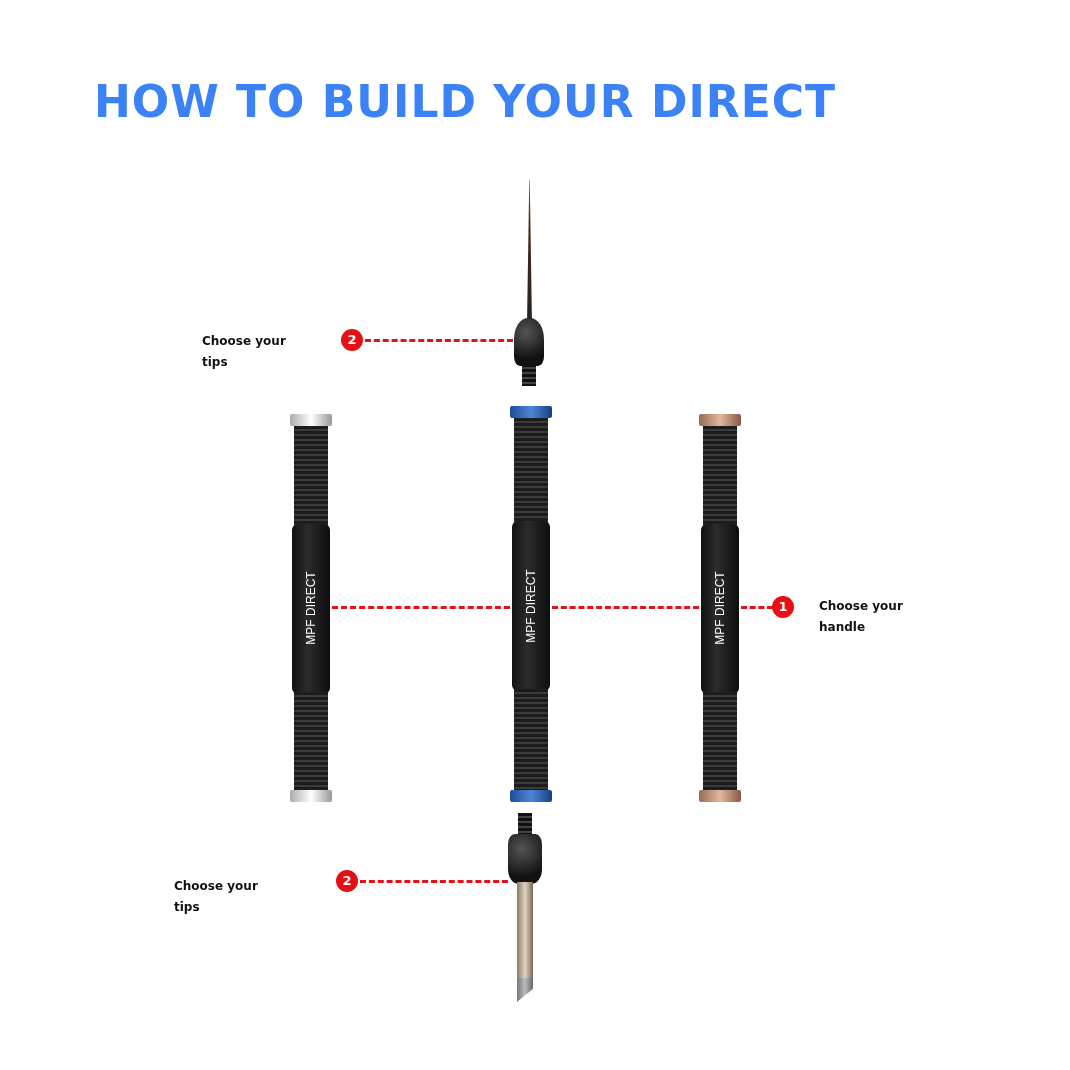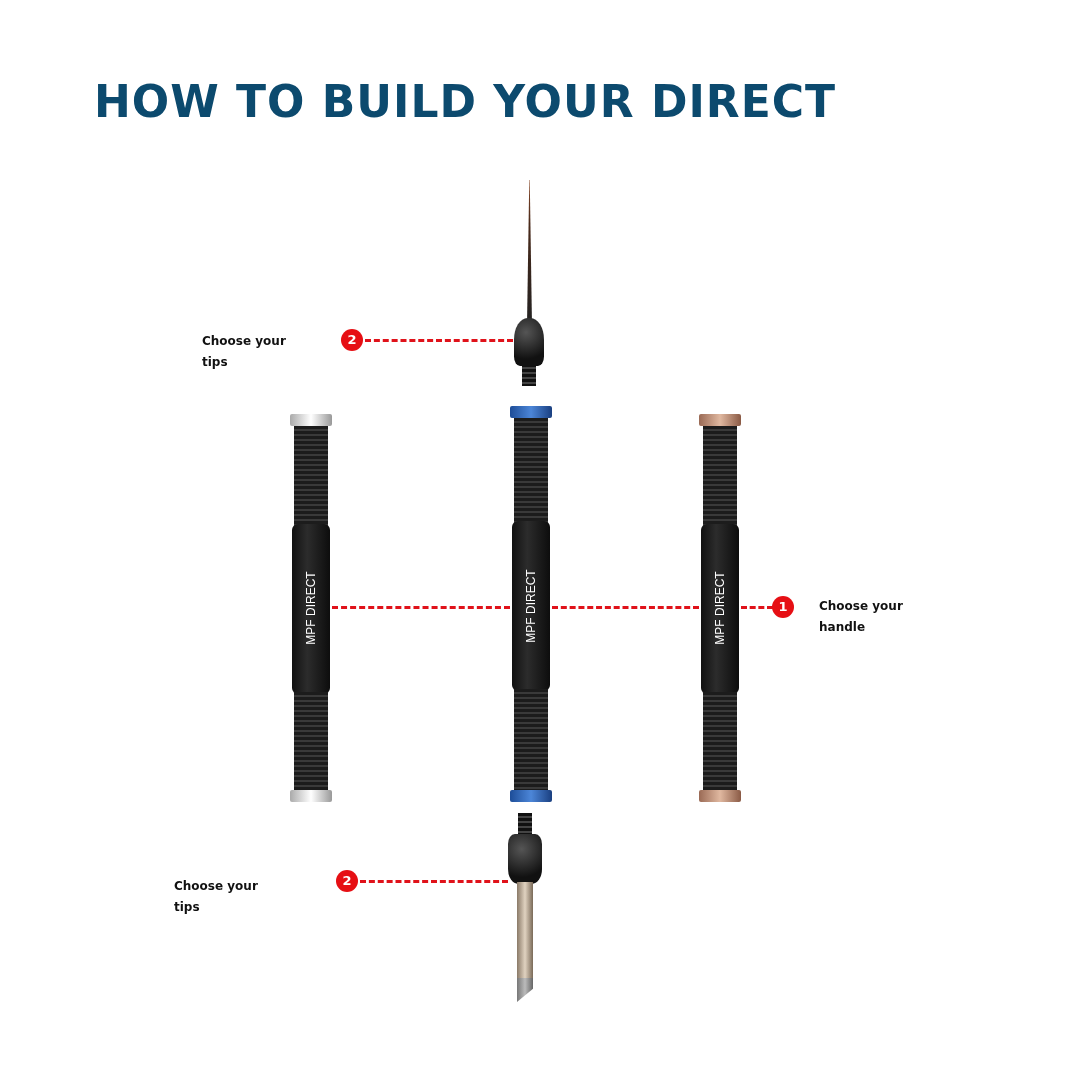--- a/index.html
+++ b/index.html
@@ -1,17 +1,17 @@
 <!DOCTYPE html>
 <html><head>
 <meta charset="utf-8">
 <style>
   html,body{margin:0;padding:0;background:#fff;}
   body{width:1070px;height:1070px;position:relative;overflow:hidden;font-family:"Liberation Sans",sans-serif;}
-  .title{position:absolute;top:76px;left:0;width:930px;text-align:center;font-family:"DejaVu Sans",sans-serif;font-weight:900;font-size:44px;letter-spacing:1px;color:#0c4a6e;}
+  .title{position:absolute;top:76px;left:0;width:930px;text-align:center;font-family:"DejaVu Sans",sans-serif;font-weight:900;font-size:44px;letter-spacing:1px;color:#3b82f6;}
   .label{position:absolute;font-family:"DejaVu Sans",sans-serif;font-weight:bold;font-size:12px;line-height:21px;color:#111;margin-top:12px;}
   .badge{position:absolute;width:22px;height:22px;border-radius:50%;background:#e60f14;color:#fff;font-family:"DejaVu Sans",sans-serif;font-weight:bold;font-size:13px;line-height:22px;text-align:center;}
   .dash{position:absolute;height:0;border-top:3px dashed #e0121a;}
   .handle{position:absolute;}
   .cap{position:absolute;left:0;width:100%;height:12px;border-radius:2px;}
   .grip{position:absolute;background:repeating-linear-gradient(180deg,#1c1c1c 0 3px,#3a3a3a 3px 5px);}
   .body{position:absolute;background:linear-gradient(90deg,#111 0%,#2c2c2c 40%,#0d0d0d 100%);}
   .brand{position:absolute;color:#fff;font-family:"Liberation Sans",sans-serif;font-size:12px;white-space:nowrap;transform:rotate(-90deg);transform-origin:center;}
 </style>
 </head>

